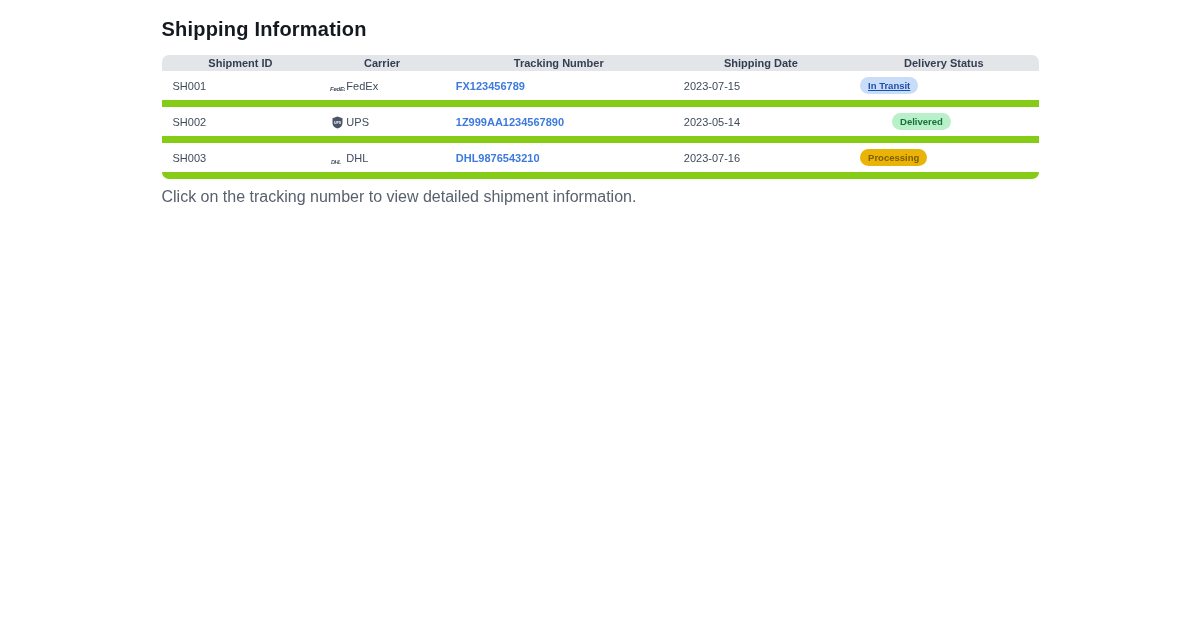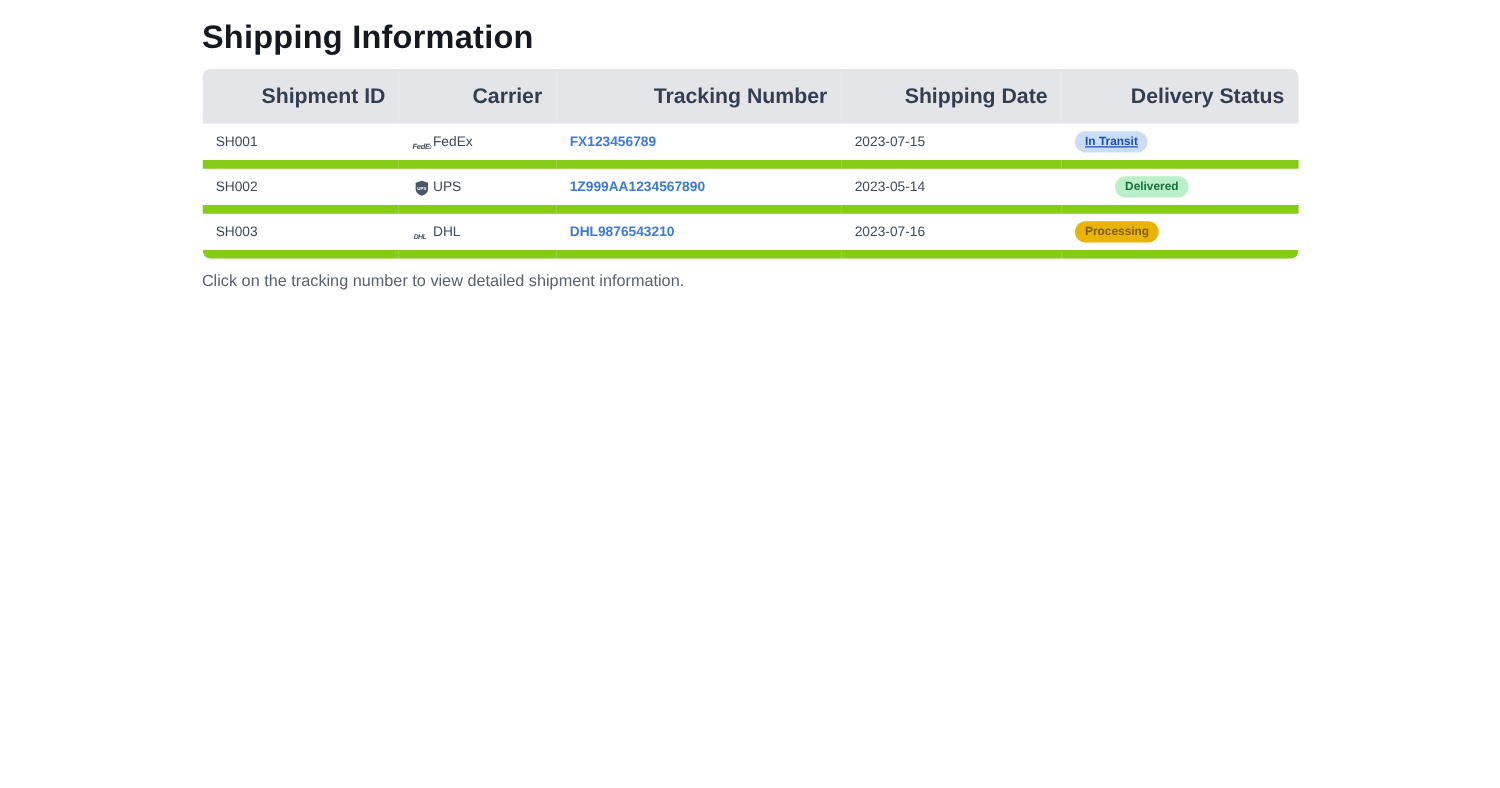--- a/index.html
+++ b/index.html
@@ -8,44 +8,44 @@
     background: #ffffff;
     font-family: "Liberation Sans", "DejaVu Sans", sans-serif;
     overflow: hidden;
   }
   .container {
     width: 877px;
     margin: 0 auto;
     padding-top: 18px;
   }
   h1.page-title {
-    font-size: 26px;
+    font-size: 20px;
     line-height: 22px;
     font-weight: 700;
     color: #14181f;
     letter-spacing: 0.2px;
     margin-bottom: 15px;
   }
   .table-wrap {
     border-radius: 7px;
     overflow: hidden;
   }
   table.shipping-table {
     width: 100%;
     border-collapse: collapse;
     table-layout: fixed;
   }
   thead tr { background: #e3e5e9; }
   th {
-    text-align: right;
-    font-size: 17px;
+    text-align: center;
+    font-size: 11px;
     line-height: 14px;
     font-weight: 700;
     color: #333f51;
-    padding: 15px 11px;
+    padding: 1px 11px;
   }
   td {
     font-size: 11px;
     line-height: 14px;
     color: #3e4a5b;
     padding: 6px 11px;
     border-bottom: 7px solid #84cc16;
     background: #ffffff;
   }
   a.tracking-link {
@@ -72,21 +72,21 @@
     font-weight: 700;
     padding: 3px 8px;
     border-radius: 10px;
     white-space: nowrap;
   }
   .badge[data-status="in-transit"]  { background: #c9dcf8; color: #1c4fae; text-decoration: underline; }
   .badge[data-status="delivered"]   { background: #b9efc9; color: #15713a; margin-left: 32px; }
   .badge[data-status="processing"]  { background: #eab308; color: #7d5e00; }
   .footer-note {
     margin-top: 11px;
-    font-size: 13px;
+    font-size: 16px;
     line-height: 13px;
     color: #59616e;
   }
 </style>
 </head>
 <body>
 
 <div class="container">
   <h1 class="page-title">Shipping Information</h1>
 

